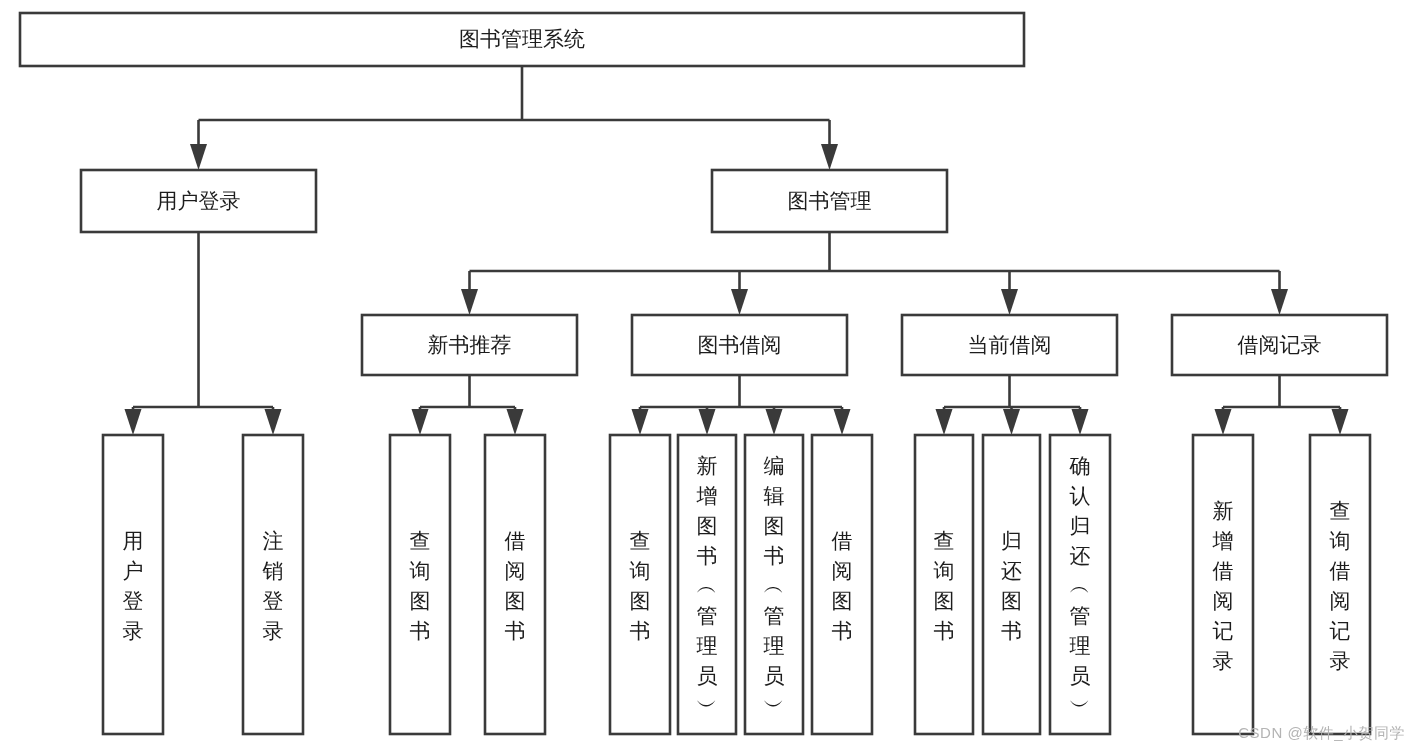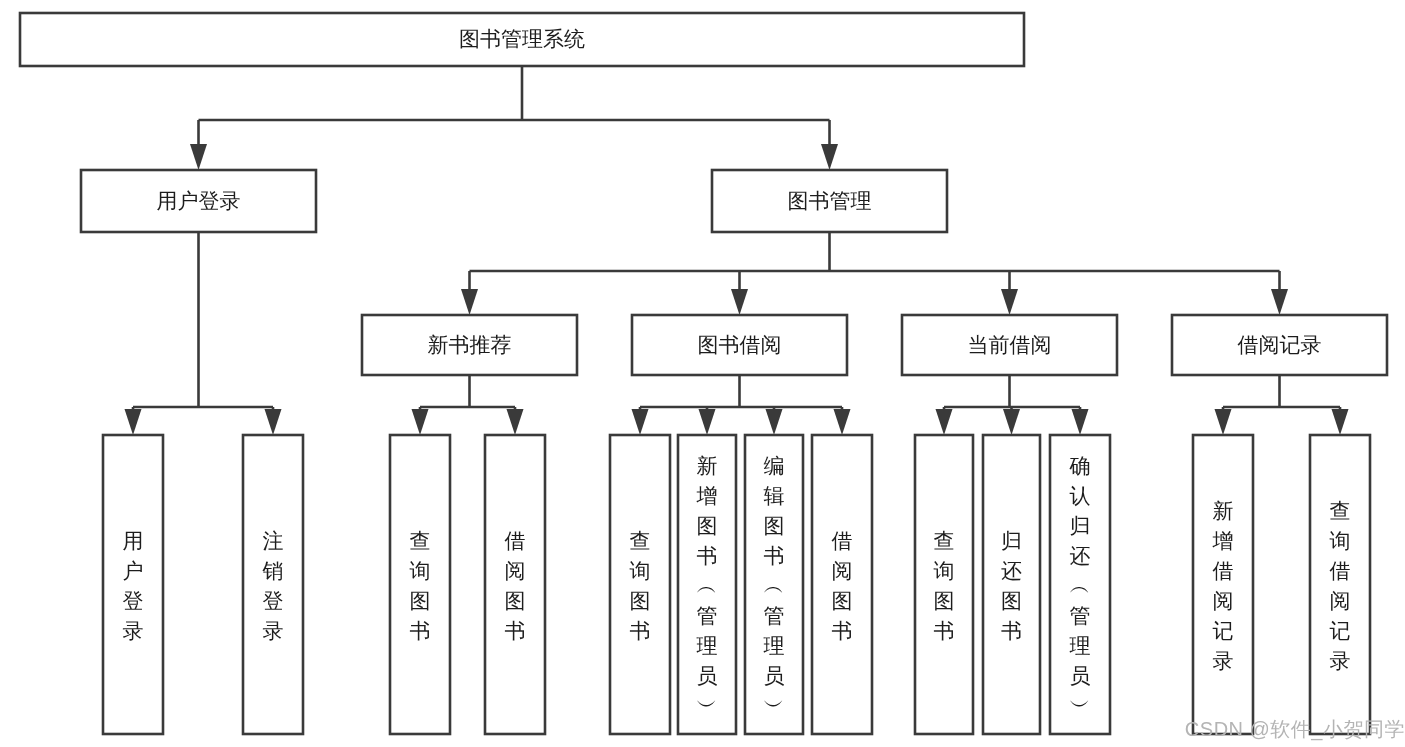--- a/index.html
+++ b/index.html
@@ -54,21 +54,21 @@
     font-size: 21px;
     fill: #1d1d1d;
     text-anchor: middle;
     white-space: pre;
   }
   .watermark {
     position: absolute;
     right: 8px;
     bottom: 4px;
     font-family: "Liberation Sans", "DejaVu Sans", sans-serif;
-    font-size: 20px;
+    font-size: 15px;
     color: #b4b4b4;
     letter-spacing: 0.5px;
     user-select: none;
   }
 </style>
 </head>
 <body>
 
 <div id="diagram-root">
   <svg class="flow" id="flow-svg" viewBox="0 0 1405 747" xmlns="http://www.w3.org/2000/svg">

